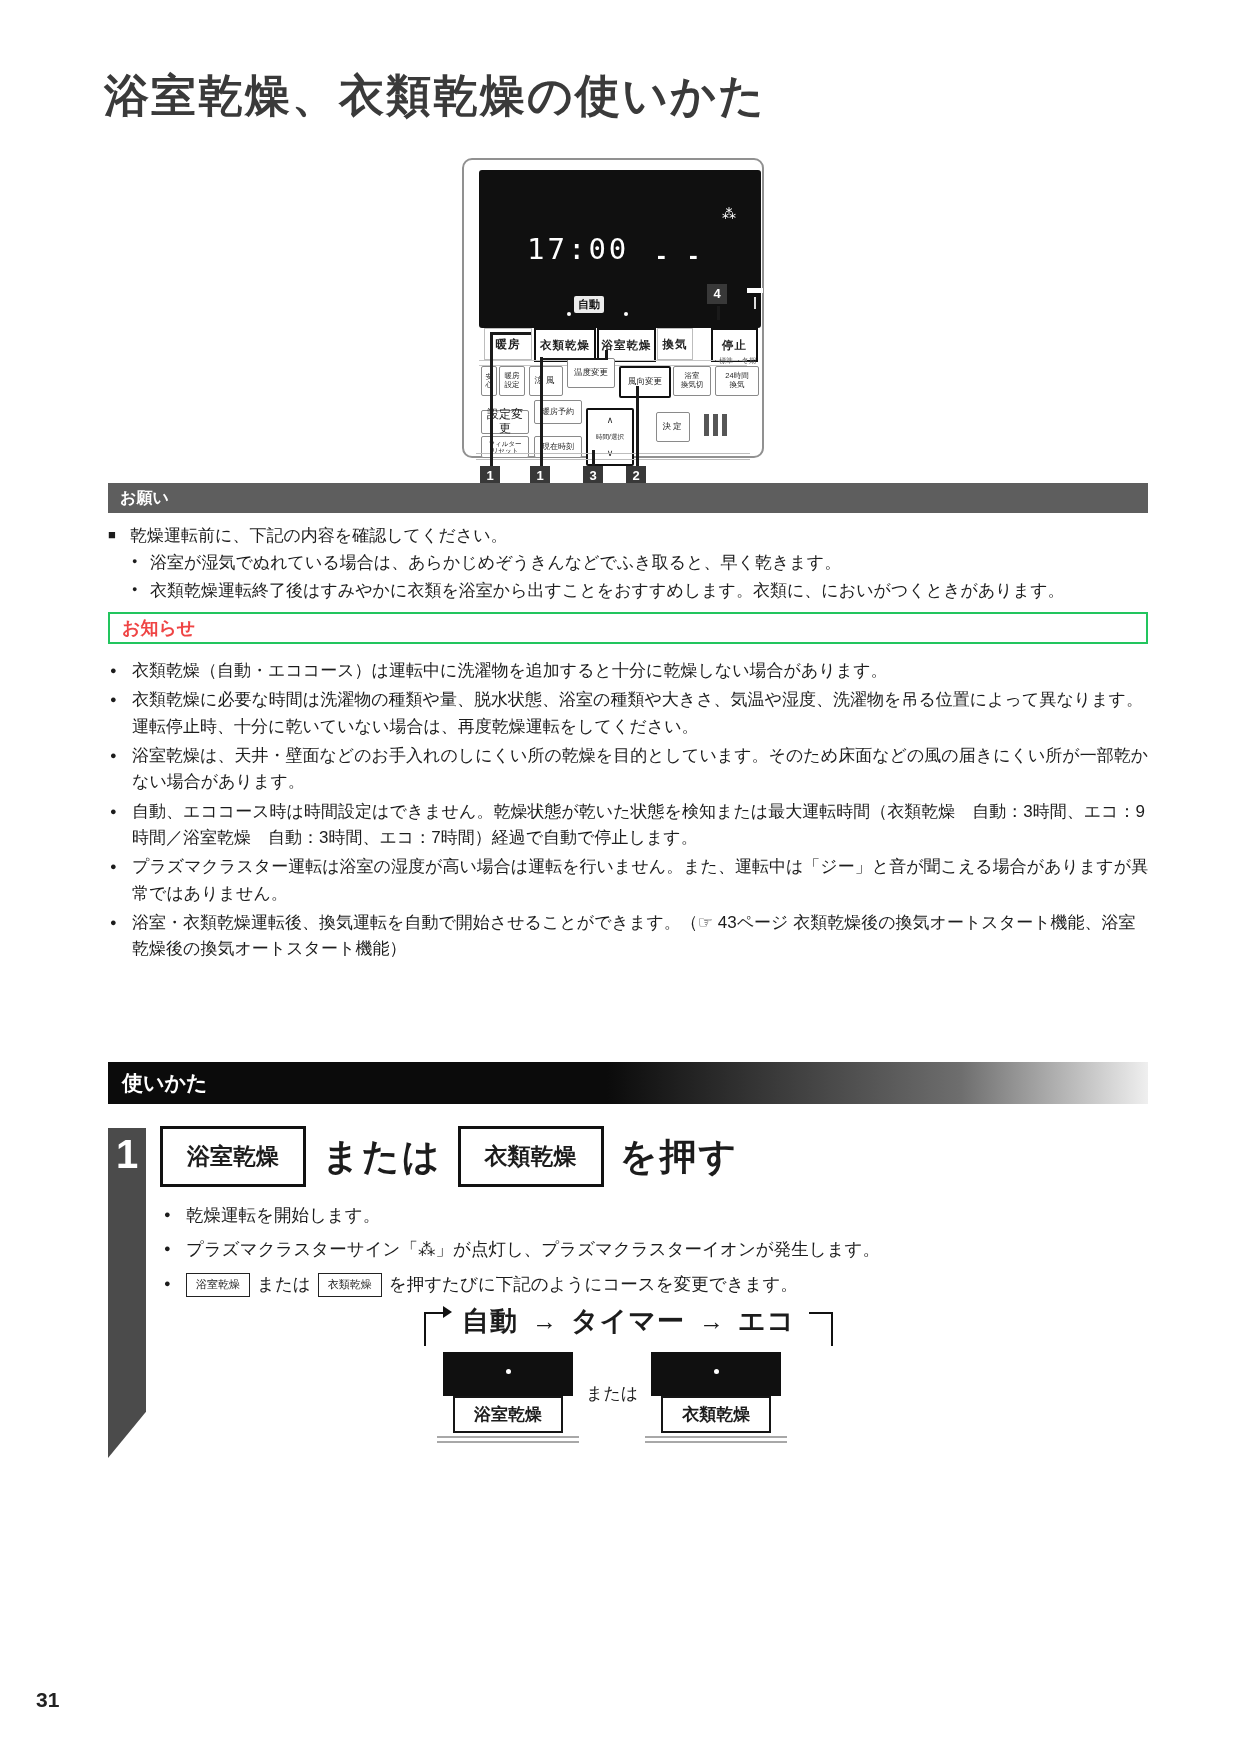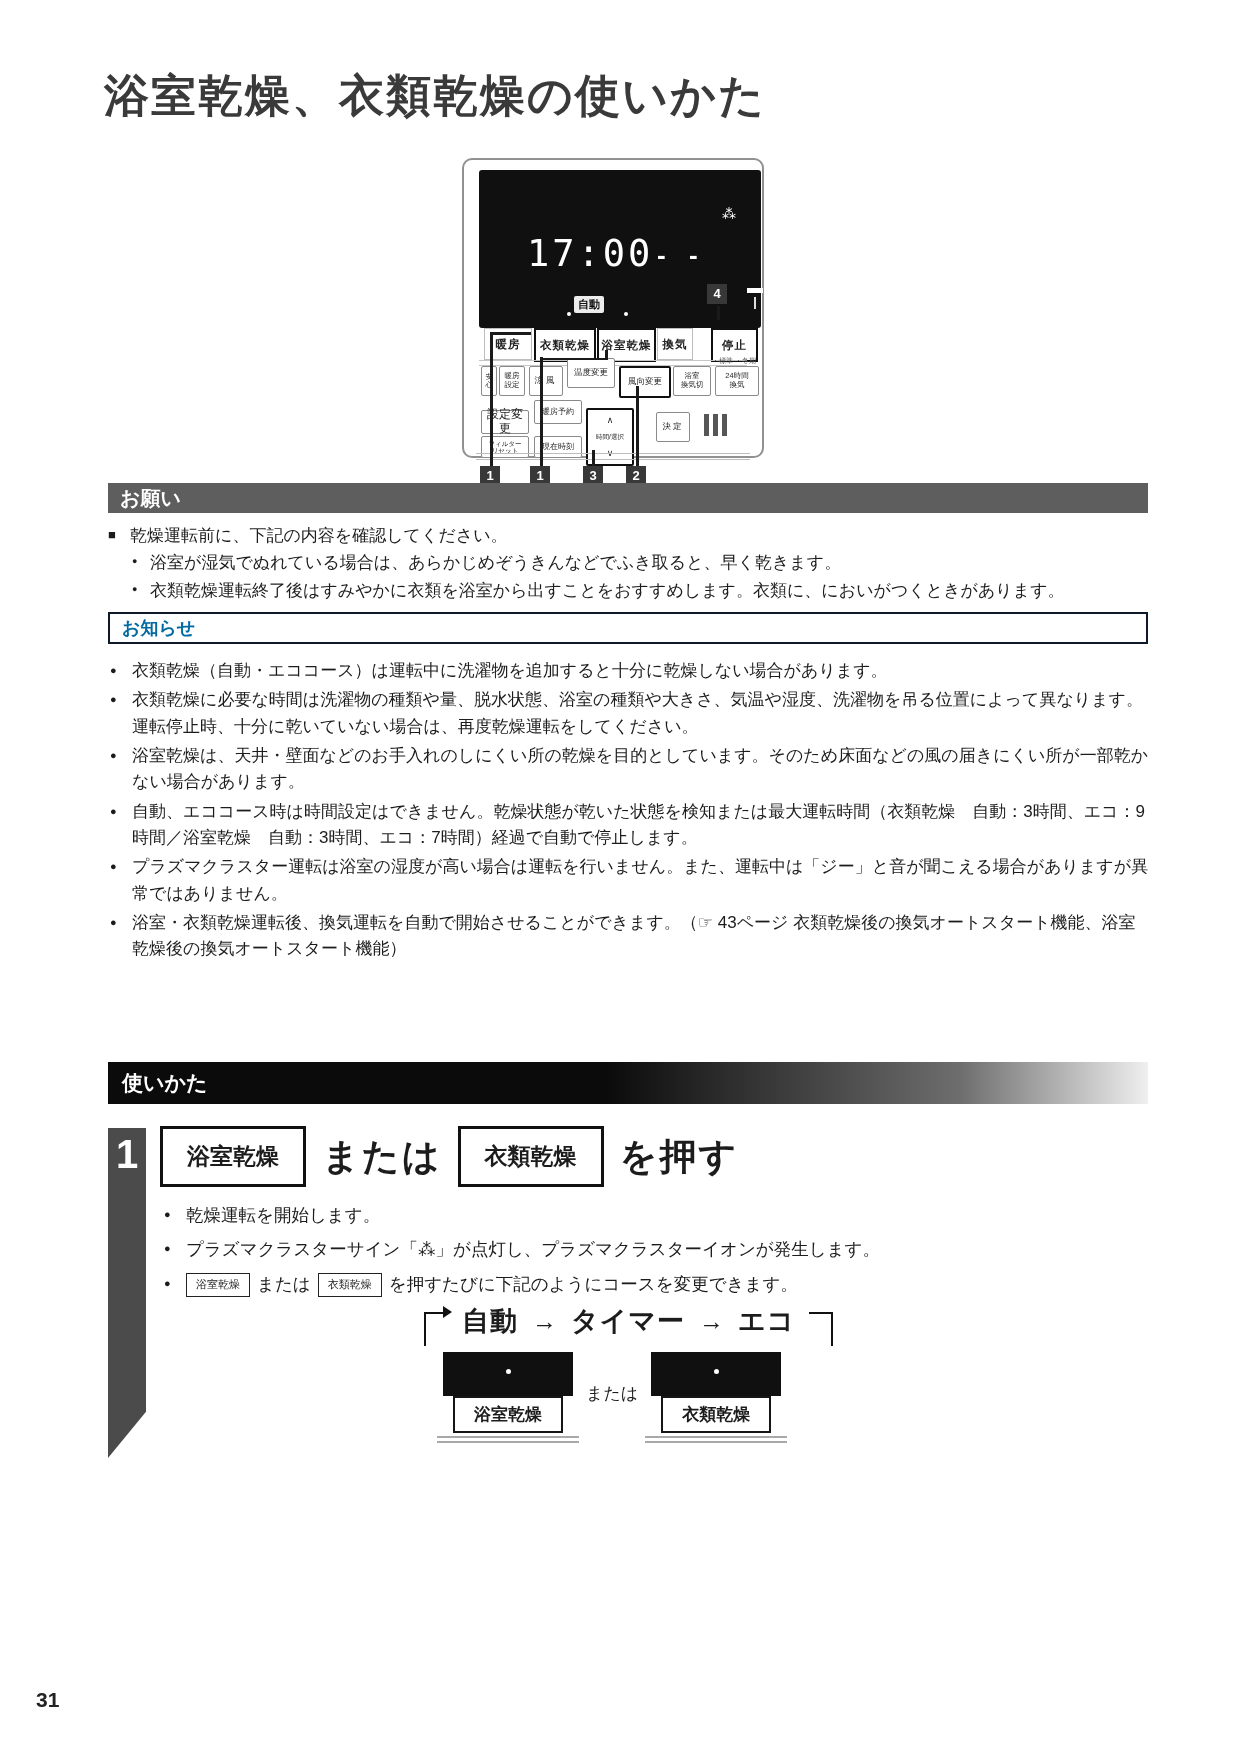--- a/index.html
+++ b/index.html
@@ -9,21 +9,21 @@
   
   .title{position:absolute;left:104px;top:66px;font-size:45px;font-weight:900;
          color:#3a3a3a;letter-spacing:2px;}
 
   
   .remote{position:absolute;left:455px;top:152px;width:330px;height:345px;}
   .rbody{position:absolute;left:7px;top:6px;width:298px;height:296px;
          border:2px solid #919191;border-radius:10px;background:#fff;}
   .rdisplay{position:absolute;left:15px;top:10px;width:282px;height:158px;background:#101010;border-radius:3px;}
   .rtime{position:absolute;left:48px;top:62px;font-family:"DejaVu Sans Mono",monospace;
-         font-size:37px;color:#fff;letter-spacing:3px;}
+         font-size:29px;color:#fff;letter-spacing:3px;}
   .rdash{position:absolute;left:178px;top:70px;font-size:26px;font-weight:bold;color:#fff;letter-spacing:8px;}
   .pcicon{position:absolute;left:243px;top:36px;font-size:14px;color:#fff;}
   .rmode{position:absolute;left:95px;top:126px;background:#ececec;color:#111;
          font-size:11px;font-weight:bold;padding:1px 4px;border-radius:2px;}
   .rdot{position:absolute;width:4px;height:4px;border-radius:50%;background:#fff;}
   .rbar{position:absolute;left:268px;top:118px;width:16px;height:5px;background:#fff;}
   .rbarline{position:absolute;left:275px;top:127px;width:2px;height:12px;background:#ddd;}
 
   .mbtn{position:absolute;top:168px;height:30px;display:flex;align-items:center;justify-content:center;
         font-size:11.5px;font-weight:600;background:#fff;color:#222;letter-spacing:1px;}
@@ -44,23 +44,23 @@
   .uarr{font-size:9px;line-height:1;} .ulabel{font-size:6.5px;line-height:1;}
   .louver{position:absolute;left:240px;top:254px;display:flex;gap:4px;}
   .louver i{display:block;width:5px;height:22px;background:#565656;}
 
   .cline{position:absolute;background:#1a1a1a;}
   .cbox{position:absolute;width:20px;height:20px;background:#383838;color:#fff;
         font-size:13px;font-weight:bold;text-align:center;line-height:20px;}
 
   
   .graybar{position:absolute;left:108px;width:1040px;height:30px;background:#5e5e5e;
-           color:#fff;font-size:20px;font-weight:bold;line-height:30px;padding-left:12px;box-sizing:border-box;}
-  .borderbar{position:absolute;left:108px;width:1040px;height:32px;border:2px solid #0f172a;background:#fff;
-           color:#0369a1;font-size:18px;font-weight:bold;line-height:28px;padding-left:12px;box-sizing:border-box;}
+           color:#fff;font-size:16px;font-weight:bold;line-height:30px;padding-left:12px;box-sizing:border-box;}
+  .borderbar{position:absolute;left:108px;width:1040px;height:32px;border:2px solid #22c55e;background:#fff;
+           color:#ef4444;font-size:18px;font-weight:bold;line-height:28px;padding-left:12px;box-sizing:border-box;}
   .blackbar{position:absolute;left:108px;width:1040px;height:42px;
            background:linear-gradient(90deg,#0b0b0b 0%,#0b0b0b 48%,#6e6e6e 82%,#efefef 100%);
            color:#fff;font-size:21px;font-weight:bold;line-height:42px;padding-left:14px;box-sizing:border-box;}
 
   
   .txt{font-size:17px;line-height:1.55;color:#1c1c1c;}
   .req{position:absolute;left:108px;top:523px;width:1042px;}
   .req-intro{position:relative;padding-left:22px;}
   .req-intro::before{content:"■";position:absolute;left:0;top:2px;font-size:13px;}
   .req-sub{position:relative;padding-left:42px;margin-top:1px;}

